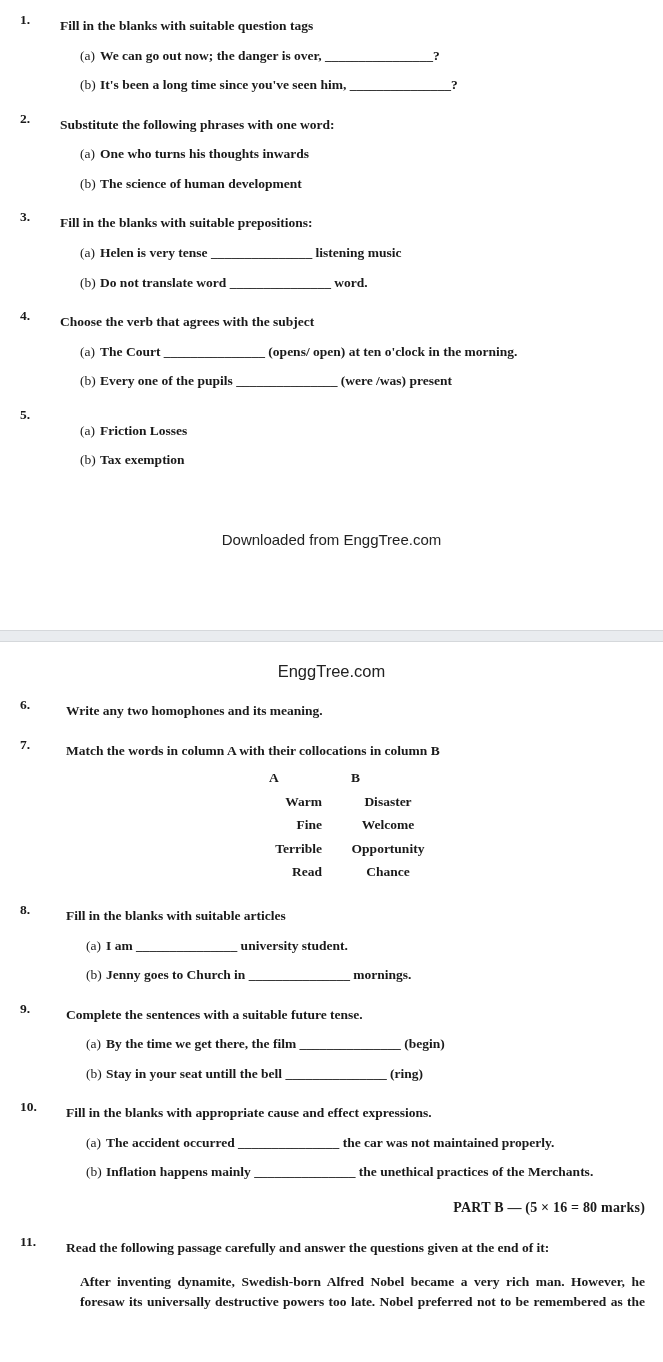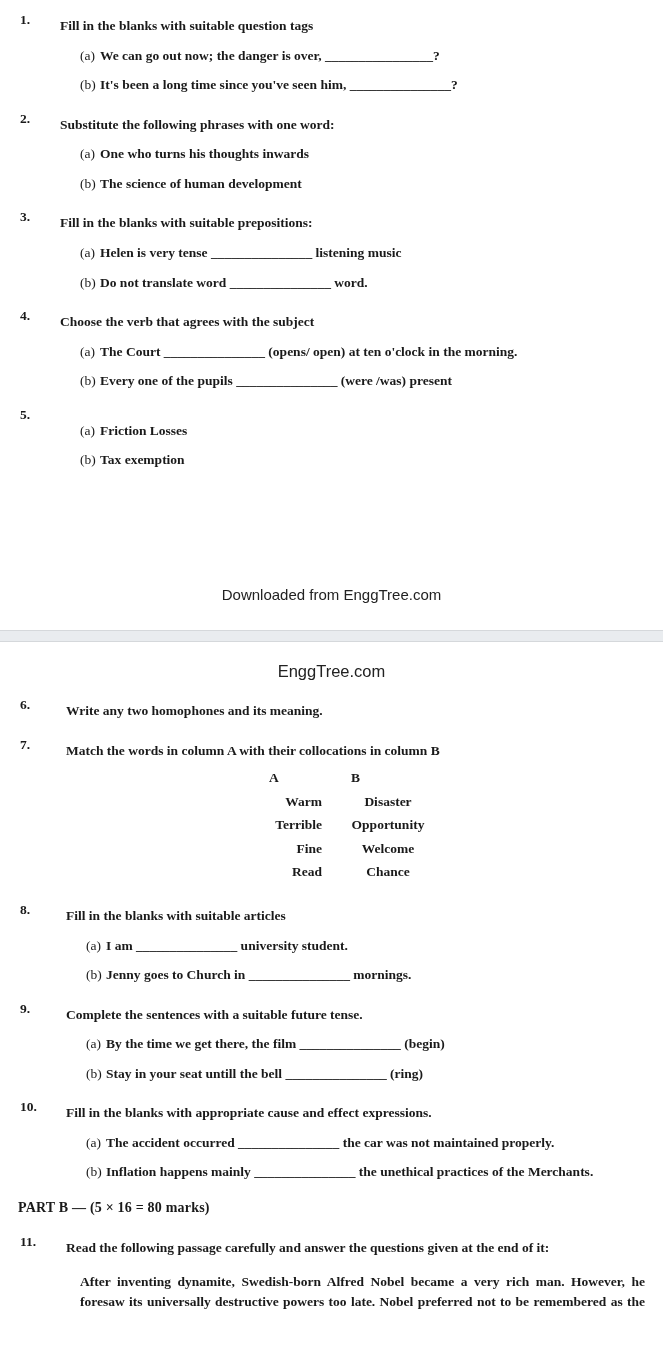--- a/index.html
+++ b/index.html
@@ -99,21 +99,21 @@
     font-size: 13.5px;
   }
   .sub .lbl { width: 40px; flex: 0 0 40px; padding-left: 20px; }
   .sub .txt { flex: 1 1 auto; font-weight: bold; }
 
   .downloaded {
     text-align: center;
     font-family: "Liberation Sans", sans-serif;
     font-size: 15px;
     color: #222;
-    margin-top: 116px;
+    margin-top: 61px;
   }
 
   .site-title {
     text-align: center;
     font-family: "Liberation Sans", sans-serif;
     font-size: 16.5px;
     color: #222;
     margin: 6px 0 14px 0;
   }
 
@@ -129,21 +129,21 @@
   .col-head { margin-bottom: 4px; }
   .col-row { margin-bottom: 4px; }
   .col-a { width: 70px; flex: 0 0 70px; text-align: right; padding-left: 186px; box-sizing: content-box;}
   .col-b { width: 120px; flex: 0 0 120px; text-align: center; }
   .col-head .col-a, .col-head .col-b { text-align: left; }
   .col-head .col-a { padding-left: 203px; }
   .col-head .col-b { padding-left: 12px; }
   .col-row .col-b { padding-left: 12px; }
 
   .partb {
-    text-align: left;
+    text-align: right;
     font-weight: bold;
     font-size: 14px;
     margin: 18px 0 16px 0;
     letter-spacing: .2px;
   }
 
   .passage {
     font-weight: bold;
     font-size: 13.5px;
     text-align: justify;
@@ -266,26 +266,26 @@
         <div class="collocations">
           <div class="col-head">
             <div class="col-a">A</div>
             <div class="col-b">B</div>
           </div>
           <div class="col-row">
             <div class="col-a">Warm</div>
             <div class="col-b">Disaster</div>
           </div>
           <div class="col-row">
+            <div class="col-a">Fine</div>
+            <div class="col-b">Welcome</div>
+          </div>
+          <div class="col-row">
             <div class="col-a">Terrible</div>
             <div class="col-b">Opportunity</div>
-          </div>
-          <div class="col-row">
-            <div class="col-a">Fine</div>
-            <div class="col-b">Welcome</div>
           </div>
           <div class="col-row">
             <div class="col-a">Read</div>
             <div class="col-b">Chance</div>
           </div>
         </div>
       </div>
     </div>
 
     <div class="q">

